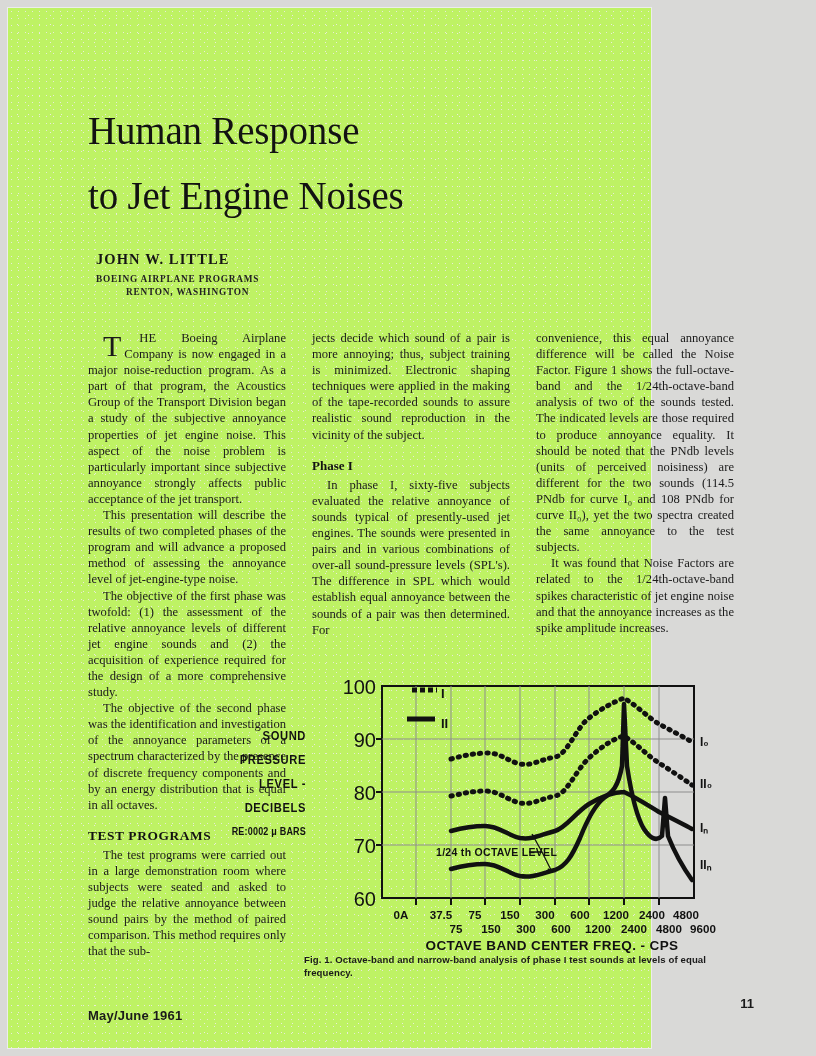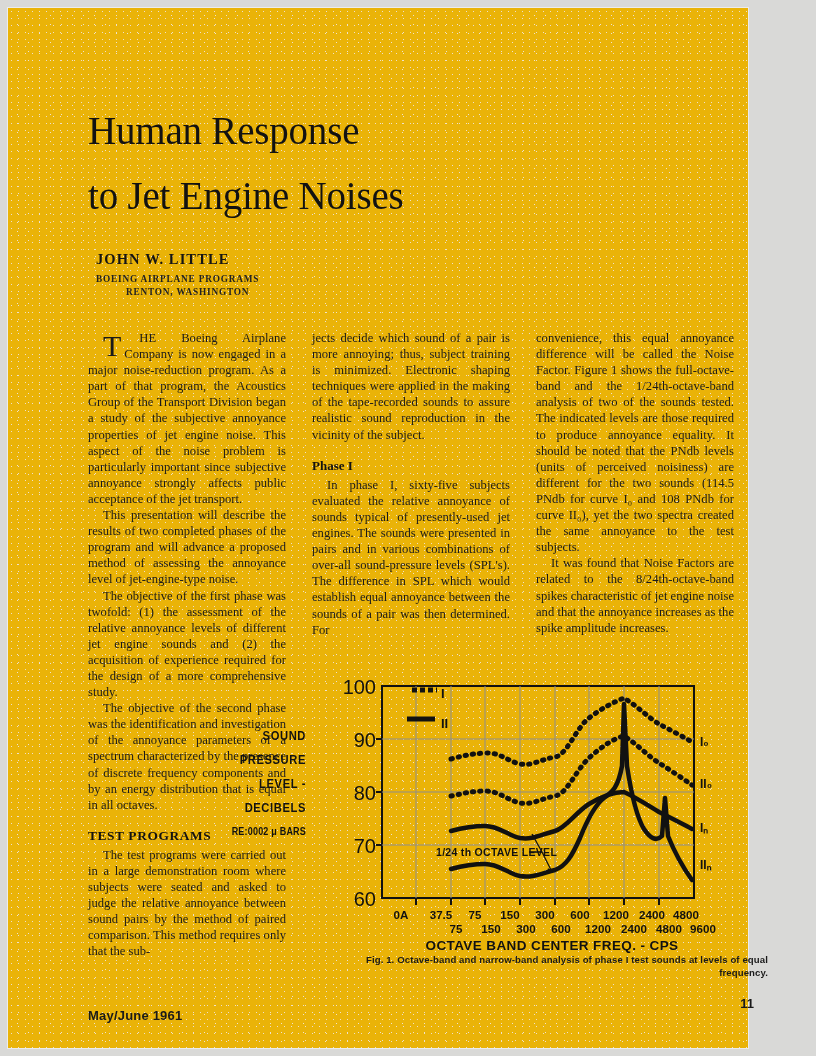--- a/index.html
+++ b/index.html
@@ -2,22 +2,22 @@
 <html><head>
 <meta charset="utf-8">
 <style>
   html,body{margin:0;padding:0;}
   body{
     width:816px;height:1056px;overflow:hidden;
     background:#d9d9d7;
     font-family:"Liberation Serif", serif;
   }
   .page{
-    position:absolute;left:8px;top:8px;width:740px;height:1040px;
-    background:#eab308;
+    position:absolute;left:8px;top:8px;width:643px;height:1040px;
+    background:#bef264;
     box-shadow:0 0 0 1px #ececec;
   }
   .speckle{
     position:absolute;inset:0;
     background-image:
       radial-gradient(#efe9ee 0.5px, transparent 0.6px),
       radial-gradient(#f2ecef 0.5px, transparent 0.6px);
     background-size:7px 7px, 11px 9px;
     background-position:0 0, 4px 3px;
     pointer-events:none;
@@ -71,24 +71,24 @@
     margin:15px 0 3px 0;color:#121212;
   }
   h3.sub{
     font-size:13px;font-weight:700;margin:15px 0 3px 0;color:#121212;
   }
 
   
   .figure{position:absolute;left:216px;top:658px;width:450px;}
   .figwrap{position:relative;width:450px;height:292px;}
   .fig-caption{
-    position:absolute;left:14px;top:288px;width:450px;
+    position:absolute;left:0;top:288px;width:450px;
     font-family:"Liberation Sans", sans-serif;
     font-size:9.6px;line-height:12.5px;font-weight:700;
-    color:#1a1a1a;text-align:right;letter-spacing:.1px;
+    color:#1a1a1a;text-align:left;letter-spacing:.1px;
   }
   .fig-caption .c2{display:block;}
 
   
   .ylab{
     position:absolute;left:-148px;top:58px;width:150px;
     text-align:right;
     font-family:"Liberation Sans", sans-serif;
     font-weight:700;font-size:11.2px;letter-spacing:.6px;
     color:#111;line-height:21.5px;
@@ -144,21 +144,21 @@
       </div>
 
       <div class="col c2">
         <p class="noind">jects decide which sound of a pair is more annoying; thus, subject training is minimized. Electronic shaping techniques were applied in the making of the tape-recorded sounds to assure realistic sound reproduction in the vicinity of the subject.</p>
         <h3 class="sub">Phase I</h3>
         <p>In phase I, sixty-five subjects evaluated the relative annoyance of sounds typical of presently-used jet engines. The sounds were presented in pairs and in various combinations of over-all sound-pressure levels (SPL's). The difference in SPL which would establish equal annoyance between the sounds of a pair was then determined. For</p>
       </div>
 
       <div class="col c3">
         <p class="noind">convenience, this equal annoyance difference will be called the Noise Factor. Figure 1 shows the full-octave-band and the 1/24th-octave-band analysis of two of the sounds tested. The indicated levels are those required to produce annoyance equality. It should be noted that the PNdb levels (units of perceived noisiness) are different for the two sounds (114.5 PNdb for curve I₀ and 108 PNdb for curve II₀), yet the two spectra created the same annoyance to the test subjects.</p>
-        <p>It was found that Noise Factors are related to the 8/24th-octave-band spikes characteristic of jet engine noise and that the annoyance increases as the spike amplitude increases.</p>
+        <p>It was found that Noise Factors are related to the 1/24th-octave-band spikes characteristic of jet engine noise and that the annoyance increases as the spike amplitude increases.</p>
       </div>
 
     </div>
 
     <div class="figure">
       <div class="figwrap">
 
         <div class="ylab">
           <span>SOUND</span>
           <span>PRESSURE</span>

